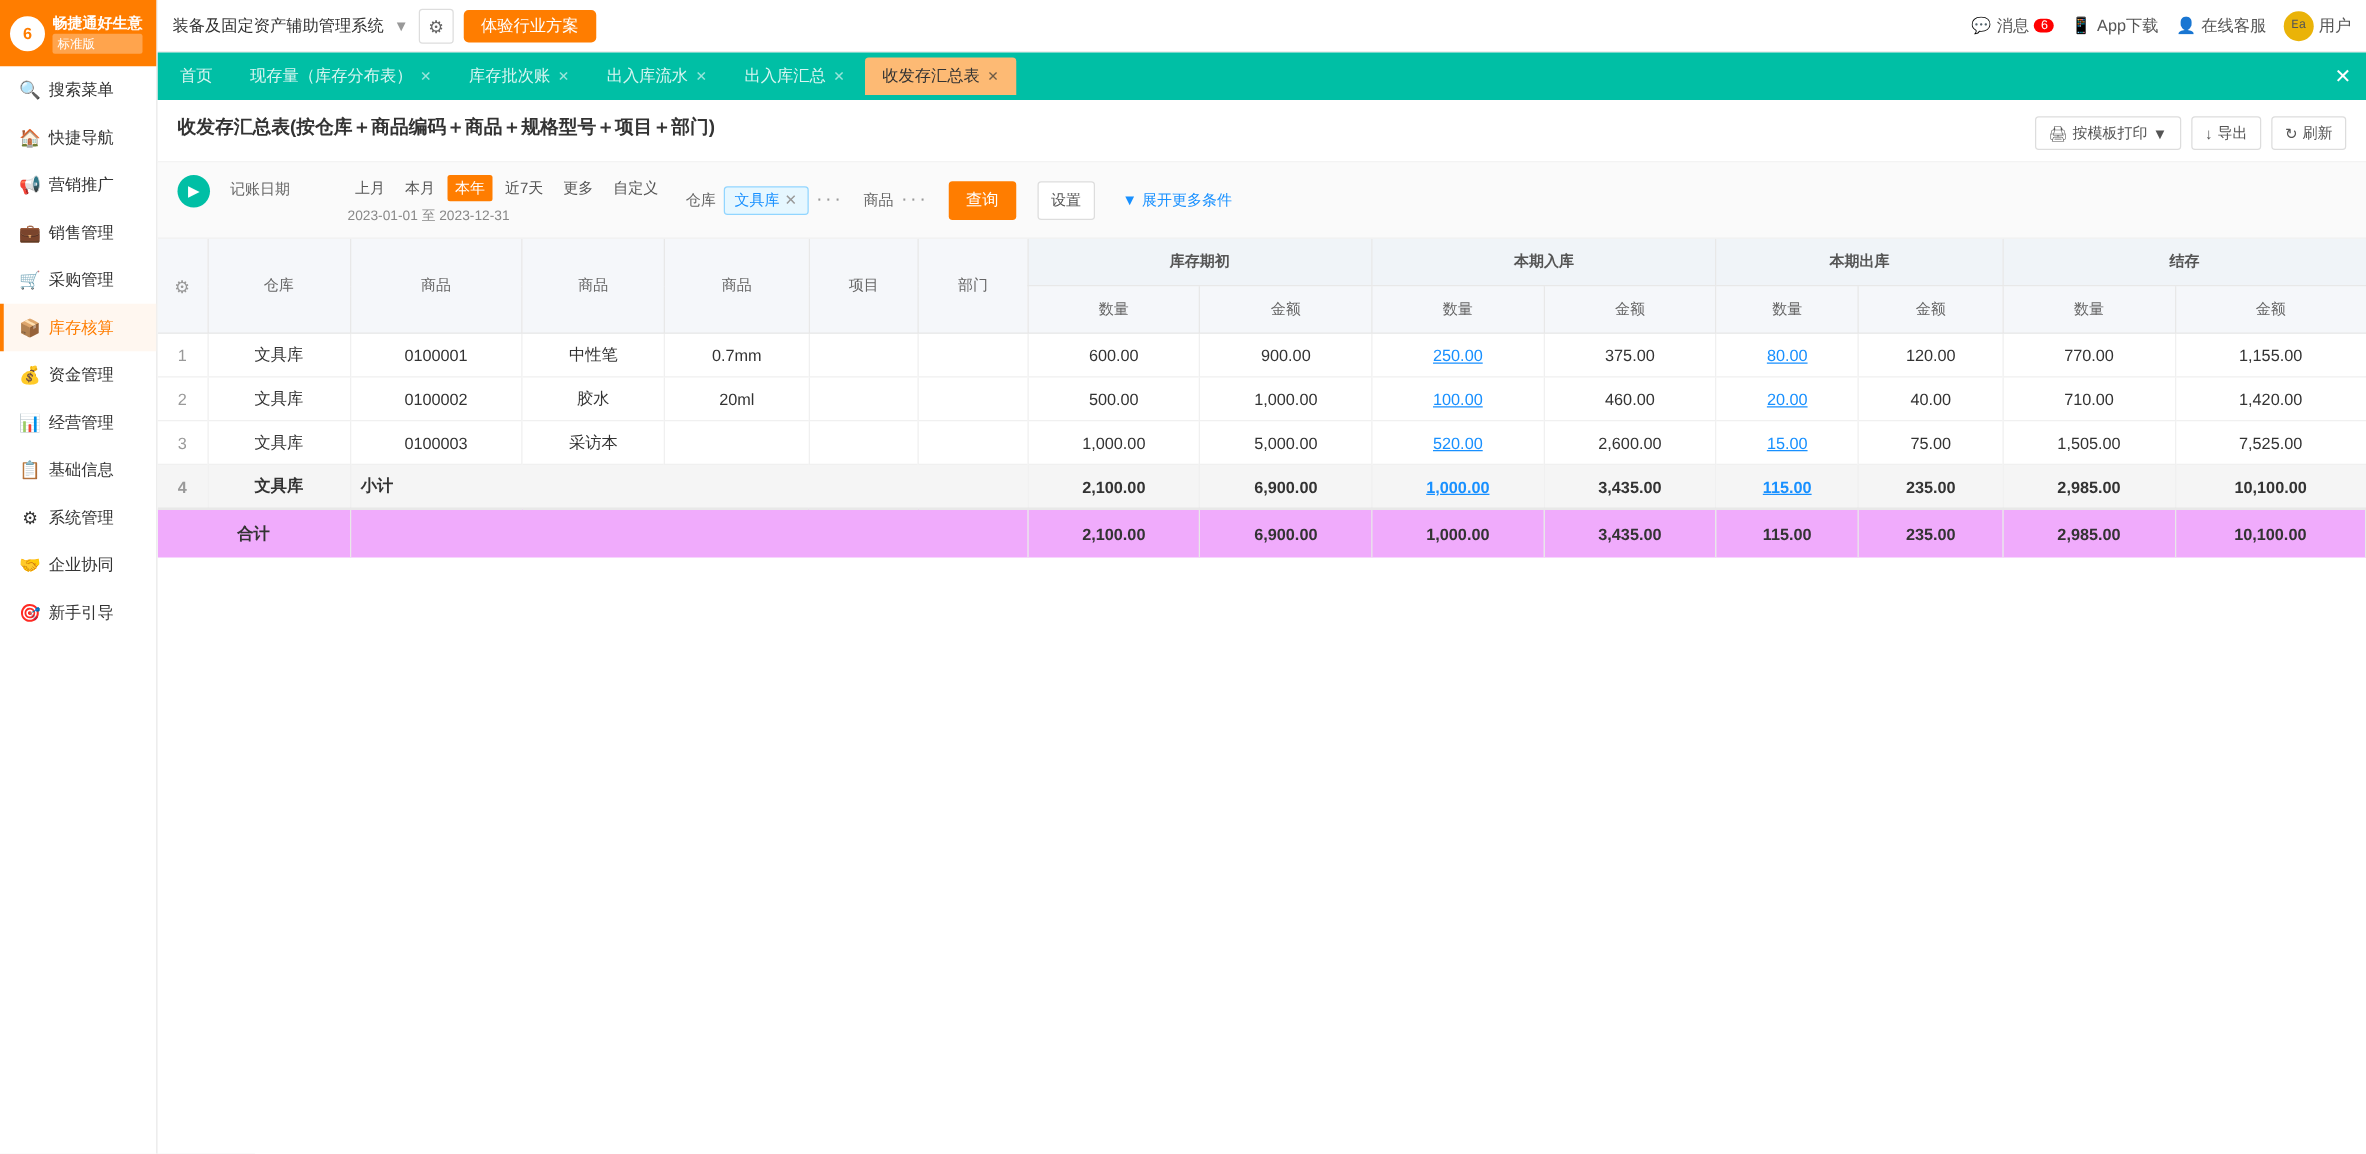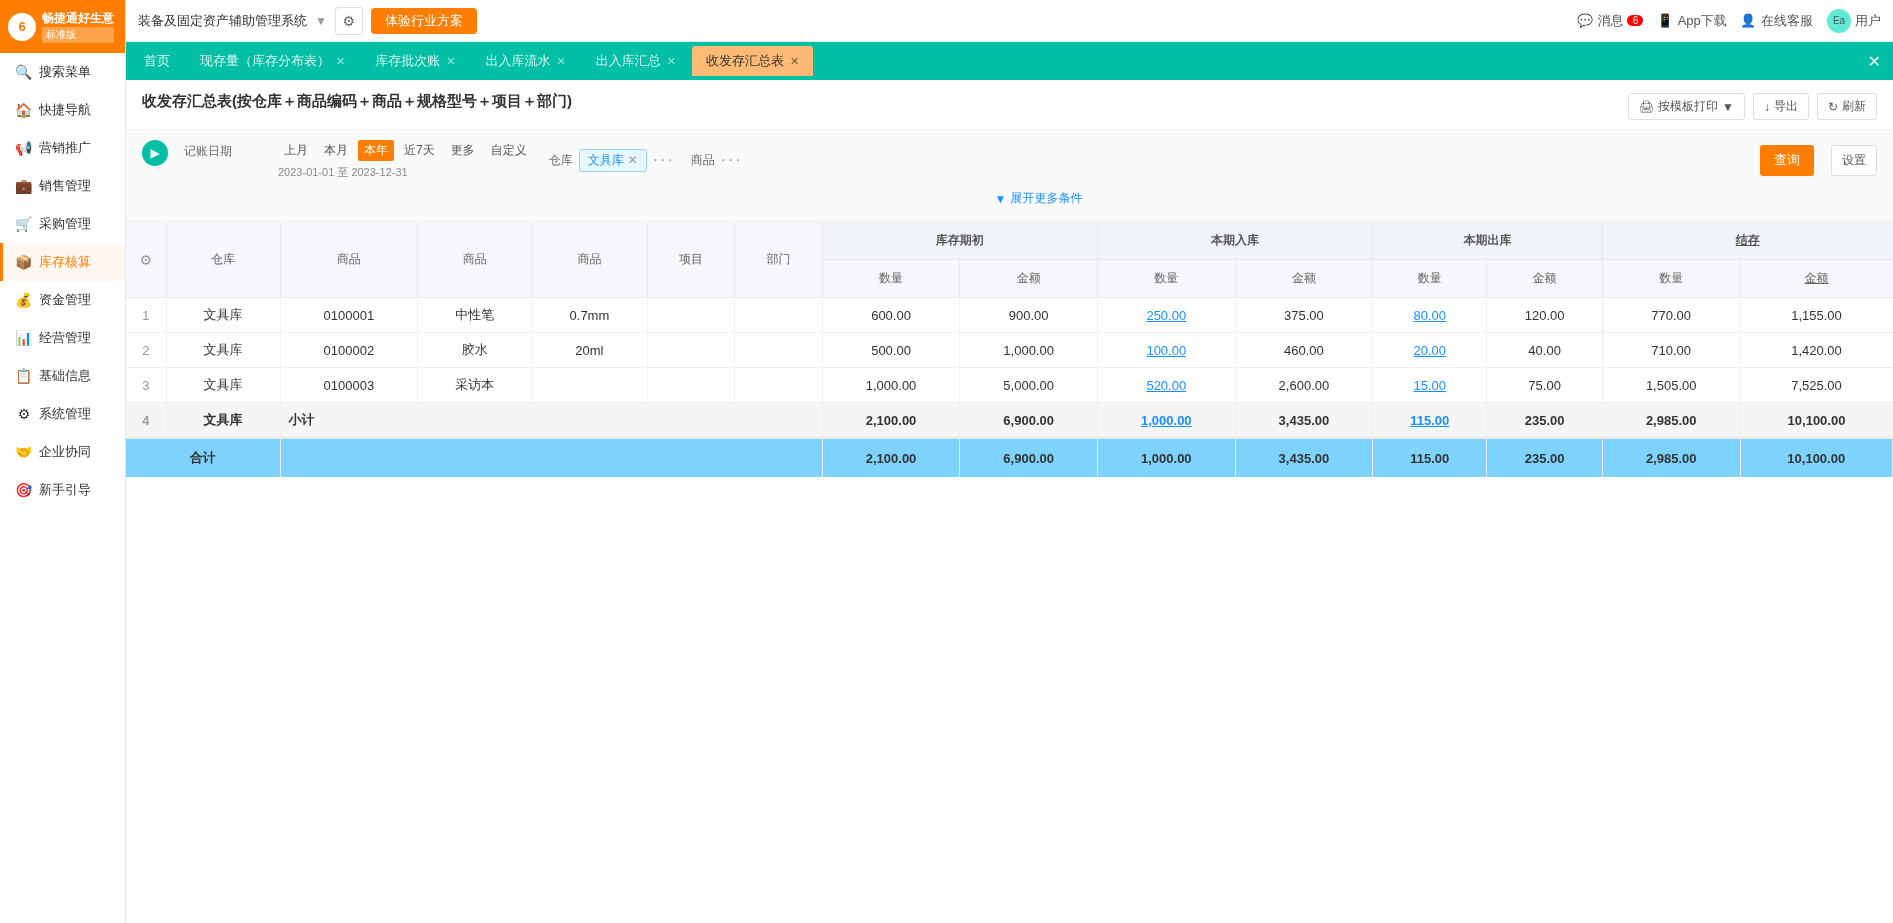--- a/index.html
+++ b/index.html
@@ -47,32 +47,32 @@
     .filter-dots { color: #999; cursor: pointer; font-size: 16px; letter-spacing: 2px; }
     .btn-query { background: #ff7d00; color: #fff; border: none; border-radius: 3px; padding: 6px 14px; cursor: pointer; font-size: 13px; }
     .btn-setting { background: #fff; color: #555; border: 1px solid #ddd; border-radius: 3px; padding: 6px 10px; cursor: pointer; font-size: 12px; }
     .expand-more { display: flex; align-items: center; gap: 4px; color: #1890ff; font-size: 12px; cursor: pointer; padding: 4px 0; margin-left: 16px; }
 
     
     .table-wrapper { flex: 1; overflow: auto; padding: 0; }
     table { width: 100%; border-collapse: collapse; font-size: 13px; }
     thead tr { background: #f5f7fa; }
     thead th { padding: 10px 9px; text-align: center; color: #666; font-weight: normal; border-bottom: 1px solid #e8e8e8; border-right: 1px solid #e8e8e8; font-size: 12px; white-space: nowrap; }
-    thead th:last-child { border-right: none; text-decoration: underline; }
+    thead th:last-child { border-right: none; }
     .th-group { background: #f0f4f8; font-weight: bold; color: #555; }
     tbody tr { border-bottom: 1px solid #f0f0f0; }
     tbody tr.subtotal { background: #f5f5f5; font-weight: bold; }
     tbody td { padding: 8px 8px; text-align: center; border-right: 1px solid #f0f0f0; color: #333; white-space: nowrap; }
     tbody td:last-child { border-right: none; }
     td.underline { text-decoration: underline; color: #1890ff; cursor: pointer; }
     .col-index { width: 40px; color: #999; }
     .gear-icon { font-size: 14px; color: #999; cursor: pointer; }
 
     
-    .table-footer { background: #7dd3fc; border-top: 2px solid #e8e8e8; }
+    .table-footer { background: #f0abfc; border-top: 2px solid #e8e8e8; }
     .table-footer td { padding: 10px 8px; font-weight: bold; color: #333; text-align: center; border-right: 1px solid #e8e8e8; }
 
     
     .collapse-arrow { width: 26px; height: 26px; background: #00bfa5; color: #fff; border-radius: 50%; display: flex; align-items: center; justify-content: center; cursor: pointer; font-size: 12px; flex-shrink: 0; }
   </style>
 </head>
 <body>
 
 <div class="sidebar">
   <div class="sidebar-logo">
@@ -150,21 +150,21 @@
       </div>
       <div class="topbar-right-item">
         <span>📱</span>
         <span>App下载</span>
       </div>
       <div class="topbar-right-item">
         <span>👤</span>
         <span>在线客服</span>
       </div>
       <div class="topbar-right-item">
-        <span style="width:24px;height:24px;background:#5eead4;border-radius:50%;display:inline-flex;align-items:center;justify-content:center;font-size:10px;">Ea</span>
+        <span style="width:24px;height:24px;background:#eab308;border-radius:50%;display:inline-flex;align-items:center;justify-content:center;font-size:10px;font-family:Liberation Mono, monospace;">Ea</span>
         <span>用户</span>
       </div>
     </div>
   </div>
 
   <div class="tabs">
     <div class="tab">
       <span>首页</span>
     </div>
     <div class="tab">
@@ -209,21 +209,21 @@
             <span>↻</span>
             <span>刷新</span>
           </button>
         </div>
       </div>
     </div>
 
     <div style="padding:10px 16px;background:#fafafa;border-bottom:1px solid #f0f0f0;">
       <div style="display:flex;align-items:flex-start;gap:16px;">
         <div class="collapse-arrow">▶</div>
-        <div style="display:flex;flex-direction:column;gap:6px;flex:1;">
+        <div style="display:flex;flex-direction:row;gap:6px;flex:1;">
           <div style="display:flex;align-items:center;gap:16px;flex-wrap:wrap;">
 
             <div style="display:flex;align-items:flex-start;gap:6px;">
               <span style="color:#666;font-size:12px;margin-top:3px;">记账日期</span>
               <div style="display:flex;flex-direction:column;gap:2px;margin-left:40px;">
                 <div style="display:flex;gap:4px;">
                   <span class="date-opt">上月</span>
                   <span class="date-opt">本月</span>
                   <span class="date-opt active">本年</span>
                   <span class="date-opt">近7天</span>

